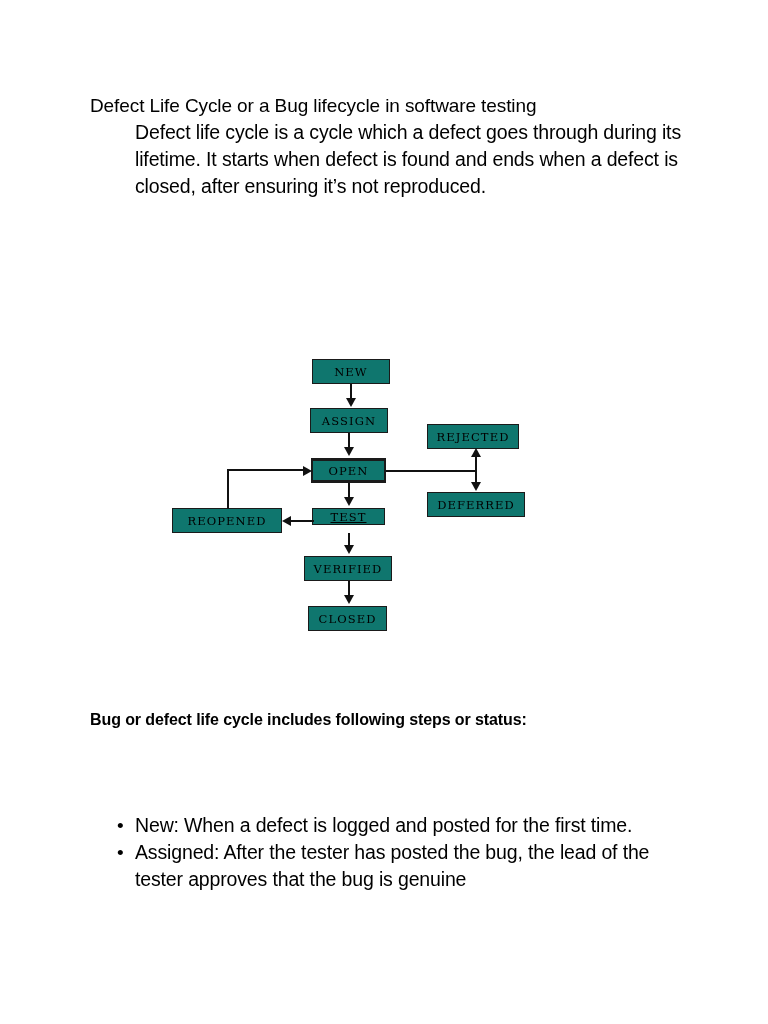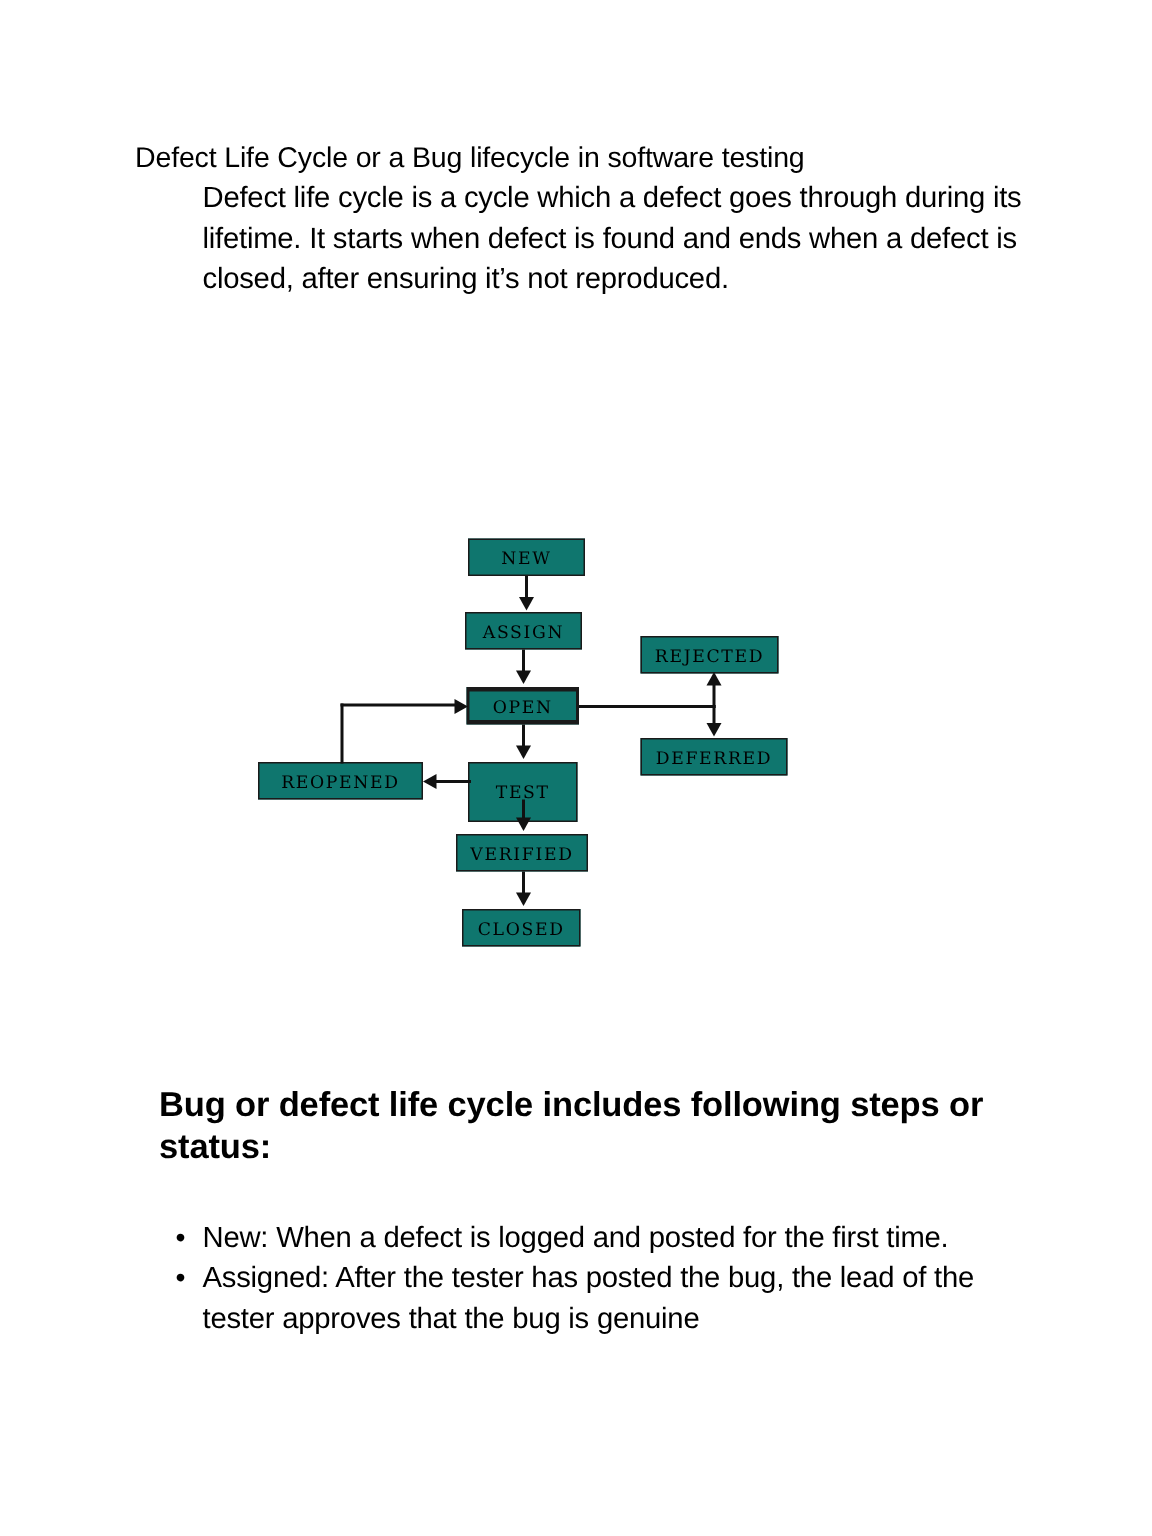--- a/index.html
+++ b/index.html
@@ -74,21 +74,21 @@
     border-top-width: 3px;
     border-bottom-width: 3px;
     border-left-width: 2px;
     border-right-width: 2px;
   }
 
   
   .n-new      { left: 312px; top: 19px;  width: 78px;  height: 25px; }
   .n-assign   { left: 310px; top: 68px;  width: 78px;  height: 25px; }
   .n-open     { left: 311px; top: 118px; width: 75px;  height: 25px; }
-  .n-test     { left: 312px; top: 168px; width: 73px;  height: 40px; }
+  .n-test     { left: 312px; top: 168px; width: 73px;  height: 17px; text-decoration: underline; }
   .n-verified { left: 304px; top: 216px; width: 88px;  height: 25px; }
   .n-closed   { left: 308px; top: 266px; width: 79px;  height: 25px; }
   .n-reopened { left: 172px; top: 168px; width: 110px; height: 25px; }
   .n-rejected { left: 427px; top: 84px;  width: 92px;  height: 25px; }
   .n-deferred { left: 427px; top: 152px; width: 98px;  height: 25px; }
 
   .conn {
     position: absolute;
     background: #111111;
   }
@@ -120,22 +120,22 @@
     border-bottom: 5.5px solid transparent;
     border-left: 9px solid #111111;
   }
 
   
   .section-heading {
     position: absolute;
     left: 90px;
     top: 706px;
     width: 580px;
-    margin: 16px;
-    font-size: 23px;
+    margin: 0;
+    font-size: 16px;
     font-weight: bold;
     line-height: 28px;
     letter-spacing: -0.1px;
   }
   .status-list {
     position: absolute;
     left: 90px;
     top: 812px;
     width: 600px;
     margin: 0;

